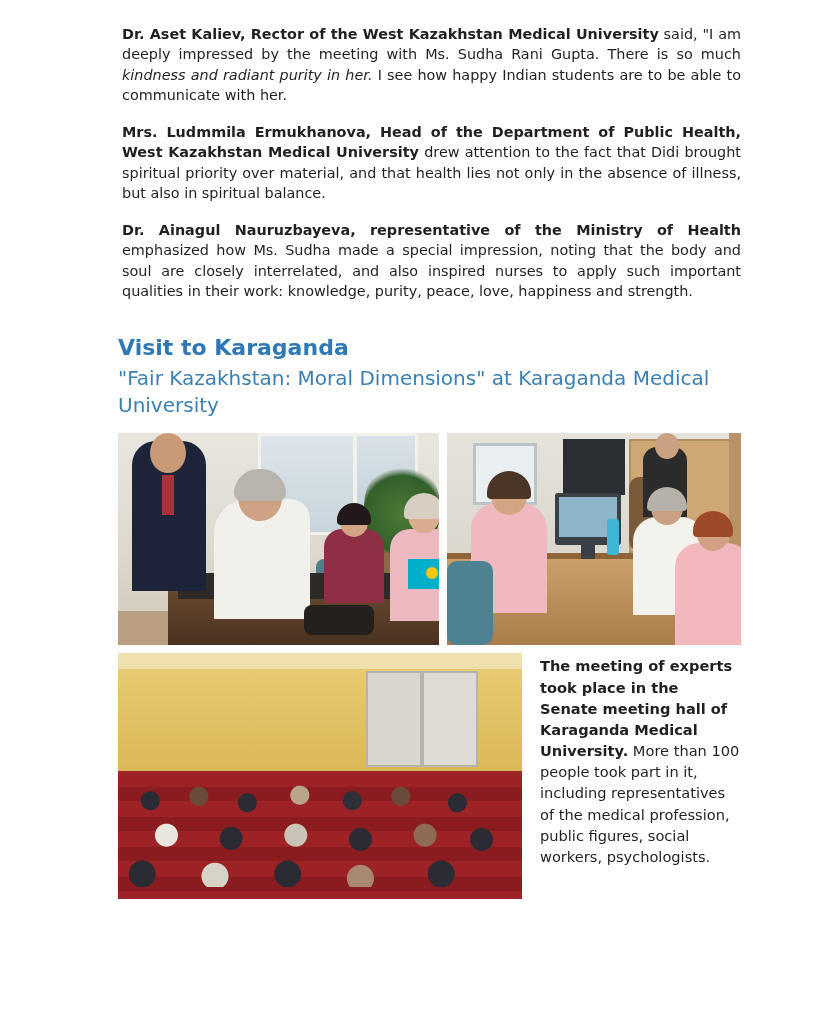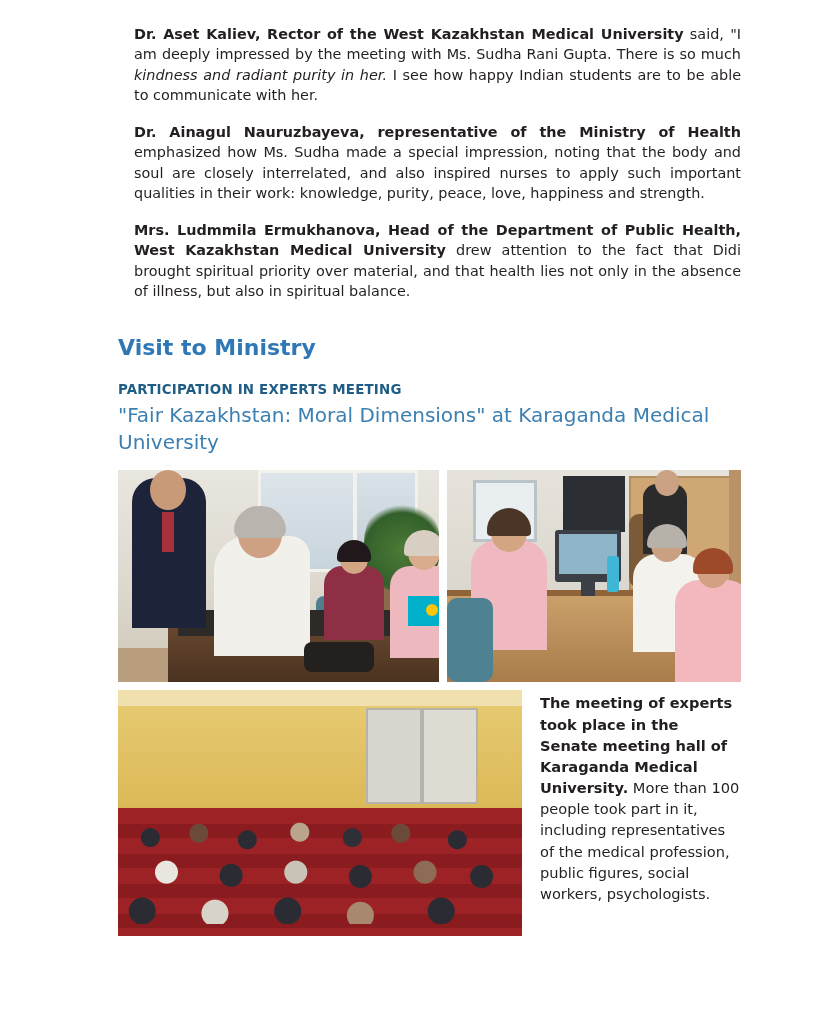--- a/index.html
+++ b/index.html
@@ -26,21 +26,21 @@
     font-size: 22px;
     font-weight: bold;
     letter-spacing: 0.1px;
     margin: 12px 0 0 0;
     line-height: 1.2;
   }
   .para {
     font-size: 14.4px;
     line-height: 1.42;
     text-align: justify;
-    margin: 16px 0 0 16px;
+    margin: 16px 0 0 4px;
     color: #231f20;
   }
   .para-first {
     margin-top: 24px;
   }
   .para b {
     font-weight: bold;
   }
   .para i {
     font-style: italic;
@@ -189,30 +189,29 @@
 <body>
 
 <div class="page">
 
 
   <p class="para para-first">
     <b>Dr. Aset Kaliev, Rector of the West Kazakhstan Medical University</b><span> said, "I am deeply impressed by the meeting with Ms. Sudha Rani Gupta. There is so much </span><i>kindness and radiant purity in her.</i><span> I see how happy Indian students are to be able to communicate with her.</span>
   </p>
 
   <p class="para">
+    <b>Mrs. Ludmmila Ermukhanova</b><b>, Head of the Department of Public Health, West Kazakhstan Medical University</b><span> drew attention to the fact that Didi brought spiritual priority over material, and that health lies not only in the absence of illness, but also in spiritual balance.</span>
+  </p>
+
+  <p class="para">
     <b>Dr. Ainagul Nauruzbayeva, representative of the Ministry of Health</b><span> emphasized how Ms. Sudha made a special impression, noting that the body and soul are closely interrelated, and also inspired nurses to apply such important qualities in their work: knowledge, purity, peace, love, happiness and strength.</span>
   </p>
 
-  <p class="para">
-    <b>Mrs. Ludmmila Ermukhanova</b><b>, Head of the Department of Public Health, West Kazakhstan Medical University</b><span> drew attention to the fact that Didi brought spiritual priority over material, and that health lies not only in the absence of illness, but also in spiritual balance.</span>
-  </p>
-
-  <h2 class="visit-heading">Visit to Ministry</h2>
-
-  <div class="kicker">PARTICIPATION IN EXPERTS MEETING</div>
+  <h2 class="visit-heading">Visit to Karaganda</h2>
+
   <div class="subtitle">"Fair Kazakhstan: Moral Dimensions" at Karaganda Medical University</div>
 
 
   <div class="photo-row">
     <div class="photo photo-1">
       <div class="img-inner">
         <div class="sh p1-wall"></div>
         <div class="sh p1-window"></div>
         <div class="sh p1-window2"></div>
         <div class="sh p1-plant2"></div>

